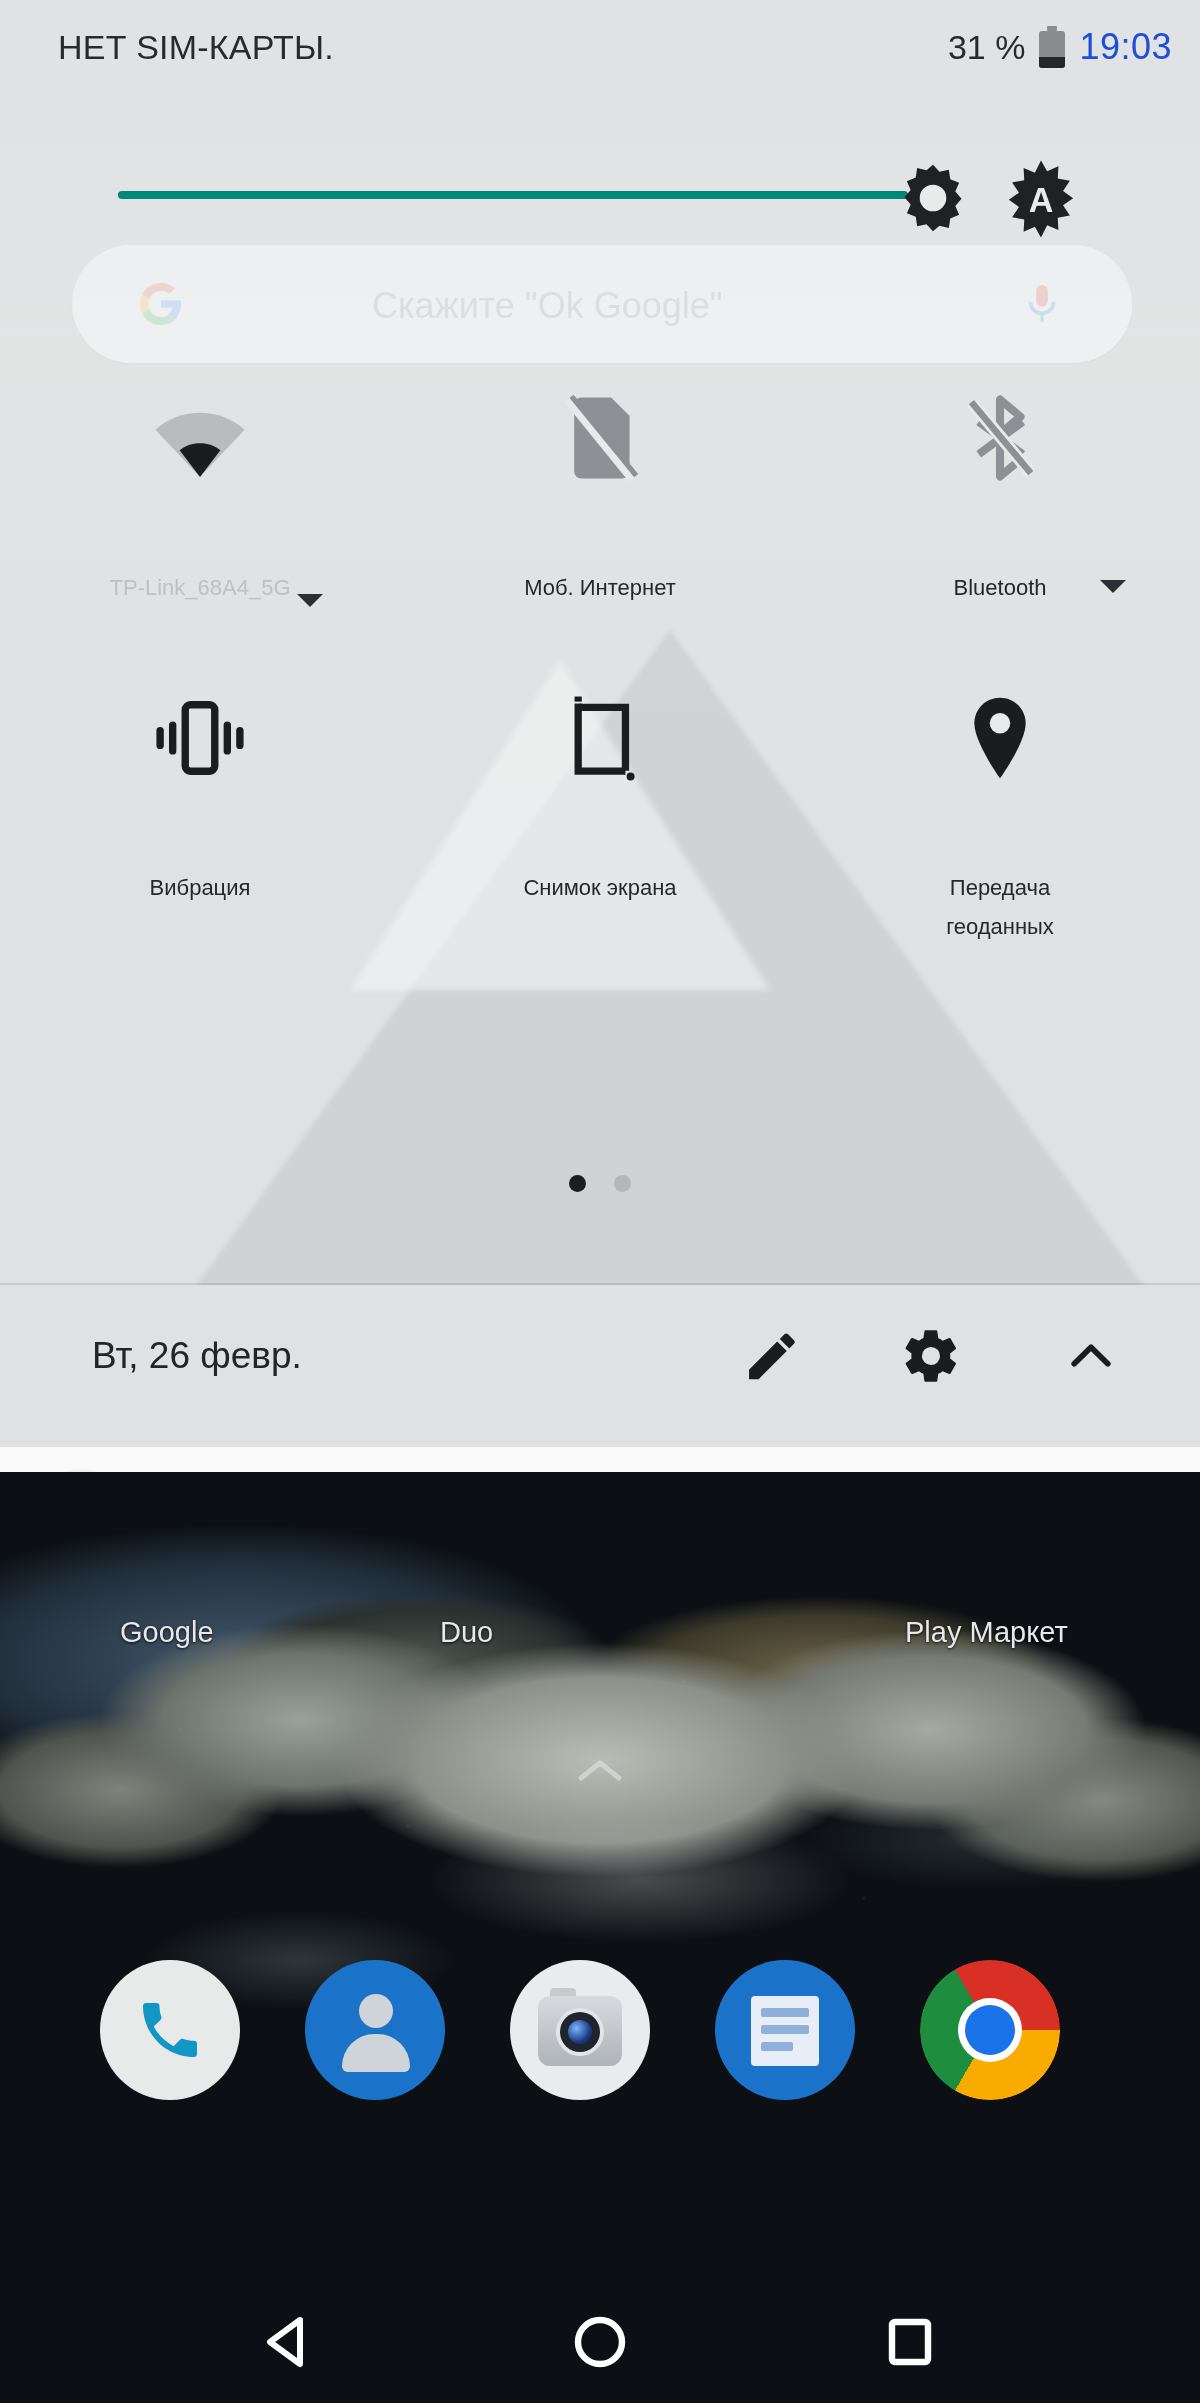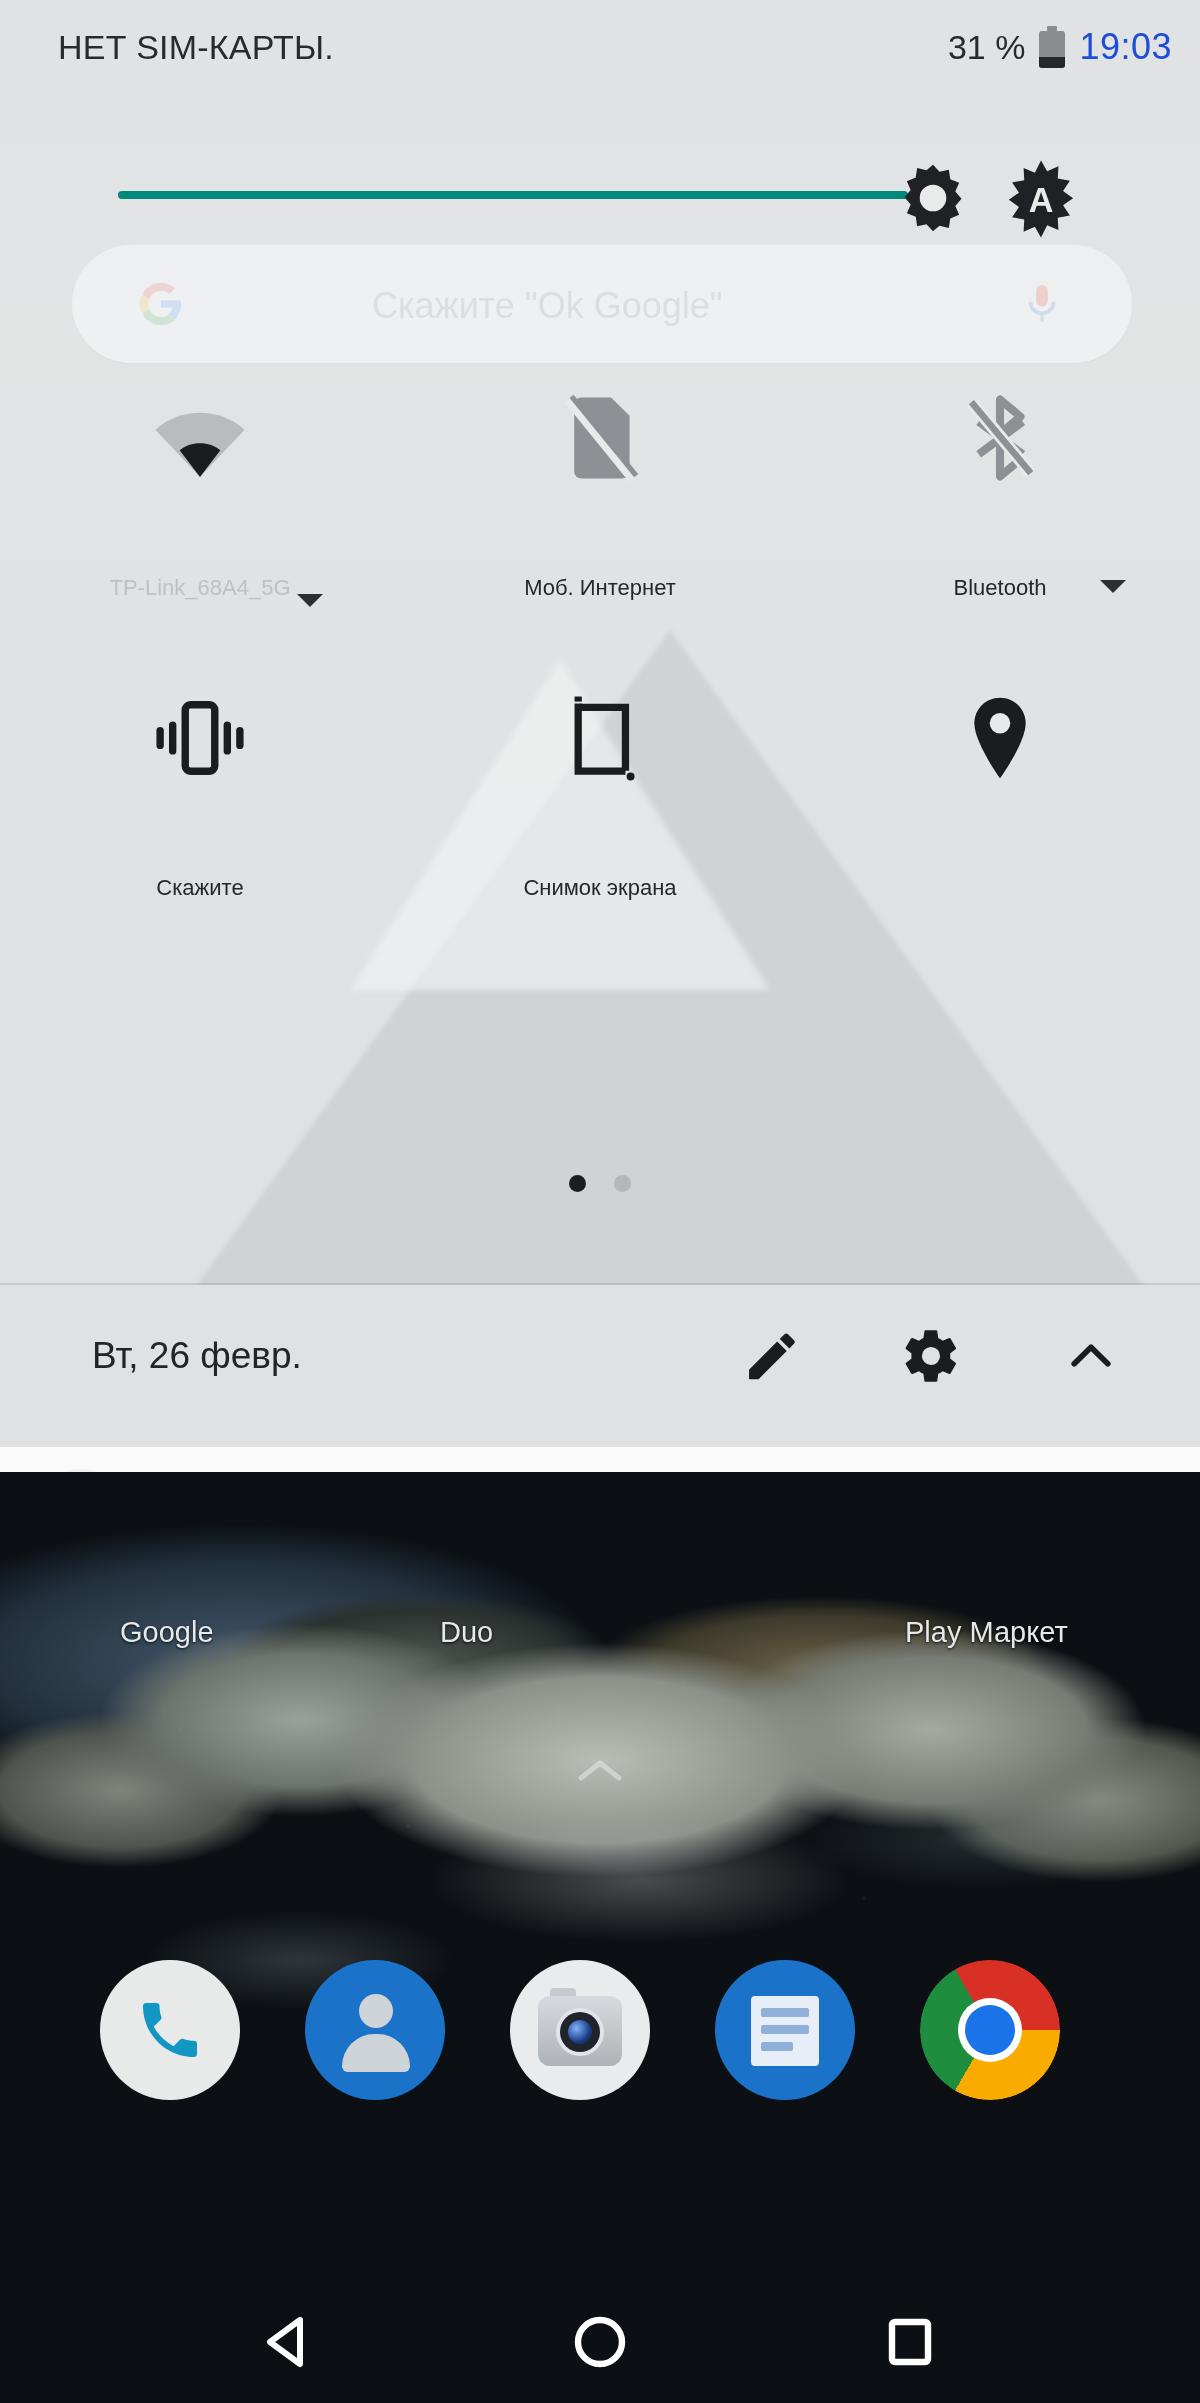--- a/index.html
+++ b/index.html
@@ -384,21 +384,21 @@
         <div class="tile t1">
           <div class="tile-ico">
             <svg width="96" height="86" viewBox="0 0 26 22">
               <rect x="9" y="2" width="8" height="18" rx="1.4" fill="none" stroke="#1a1c1e" stroke-width="2"></rect>
               <line x1="5.6" y1="7.5" x2="5.6" y2="14.5" stroke="#1a1c1e" stroke-width="2" stroke-linecap="round"></line>
               <line x1="2.2" y1="9" x2="2.2" y2="13" stroke="#1a1c1e" stroke-width="2" stroke-linecap="round"></line>
               <line x1="20.4" y1="7.5" x2="20.4" y2="14.5" stroke="#1a1c1e" stroke-width="2" stroke-linecap="round"></line>
               <line x1="23.8" y1="9" x2="23.8" y2="13" stroke="#1a1c1e" stroke-width="2" stroke-linecap="round"></line>
             </svg>
           </div>
-          <div class="tile-lbl">Скажите</div>
+          <div class="tile-lbl">Вибрация</div>
         </div>
 
         <div class="tile t2">
           <div class="tile-ico">
             <svg width="80" height="88" viewBox="0 0 22 24">
               <path fill="none" stroke="#1a1c1e" stroke-width="2" d="M5 2.5v18.6h13"></path>
               <path fill="none" stroke="#1a1c1e" stroke-width="2" d="M18 21V3.6H5.4"></path>
               <line x1="5" y1="0.6" x2="5" y2="2" stroke="#1a1c1e" stroke-width="2"></line>
               <circle cx="19.4" cy="22.6" r="1.1" fill="#1a1c1e"></circle>
             </svg>
@@ -406,20 +406,22 @@
           <div class="tile-lbl">Снимок экрана</div>
         </div>
 
         <div class="tile t3">
           <div class="tile-ico">
             <svg width="66" height="90" viewBox="0 0 18 24">
               <path fill="#1a1c1e" d="M9 1C5.1 1 2 4.1 2 8c0 5.3 7 15 7 15s7-9.7 7-15c0-3.9-3.1-7-7-7z"></path>
               <circle cx="9" cy="8" r="2.8" fill="#e8e9ea"></circle>
             </svg>
           </div>
+          <div class="tile-lbl"><span style="white-space:pre-line;">Передача
+геоданных</span></div>
         </div>
       </div>
     </div>
 
     <div class="dots">
       <span class="dot on"></span>
       <span class="dot off"></span>
     </div>
 
     <div class="shade-divider"></div>

